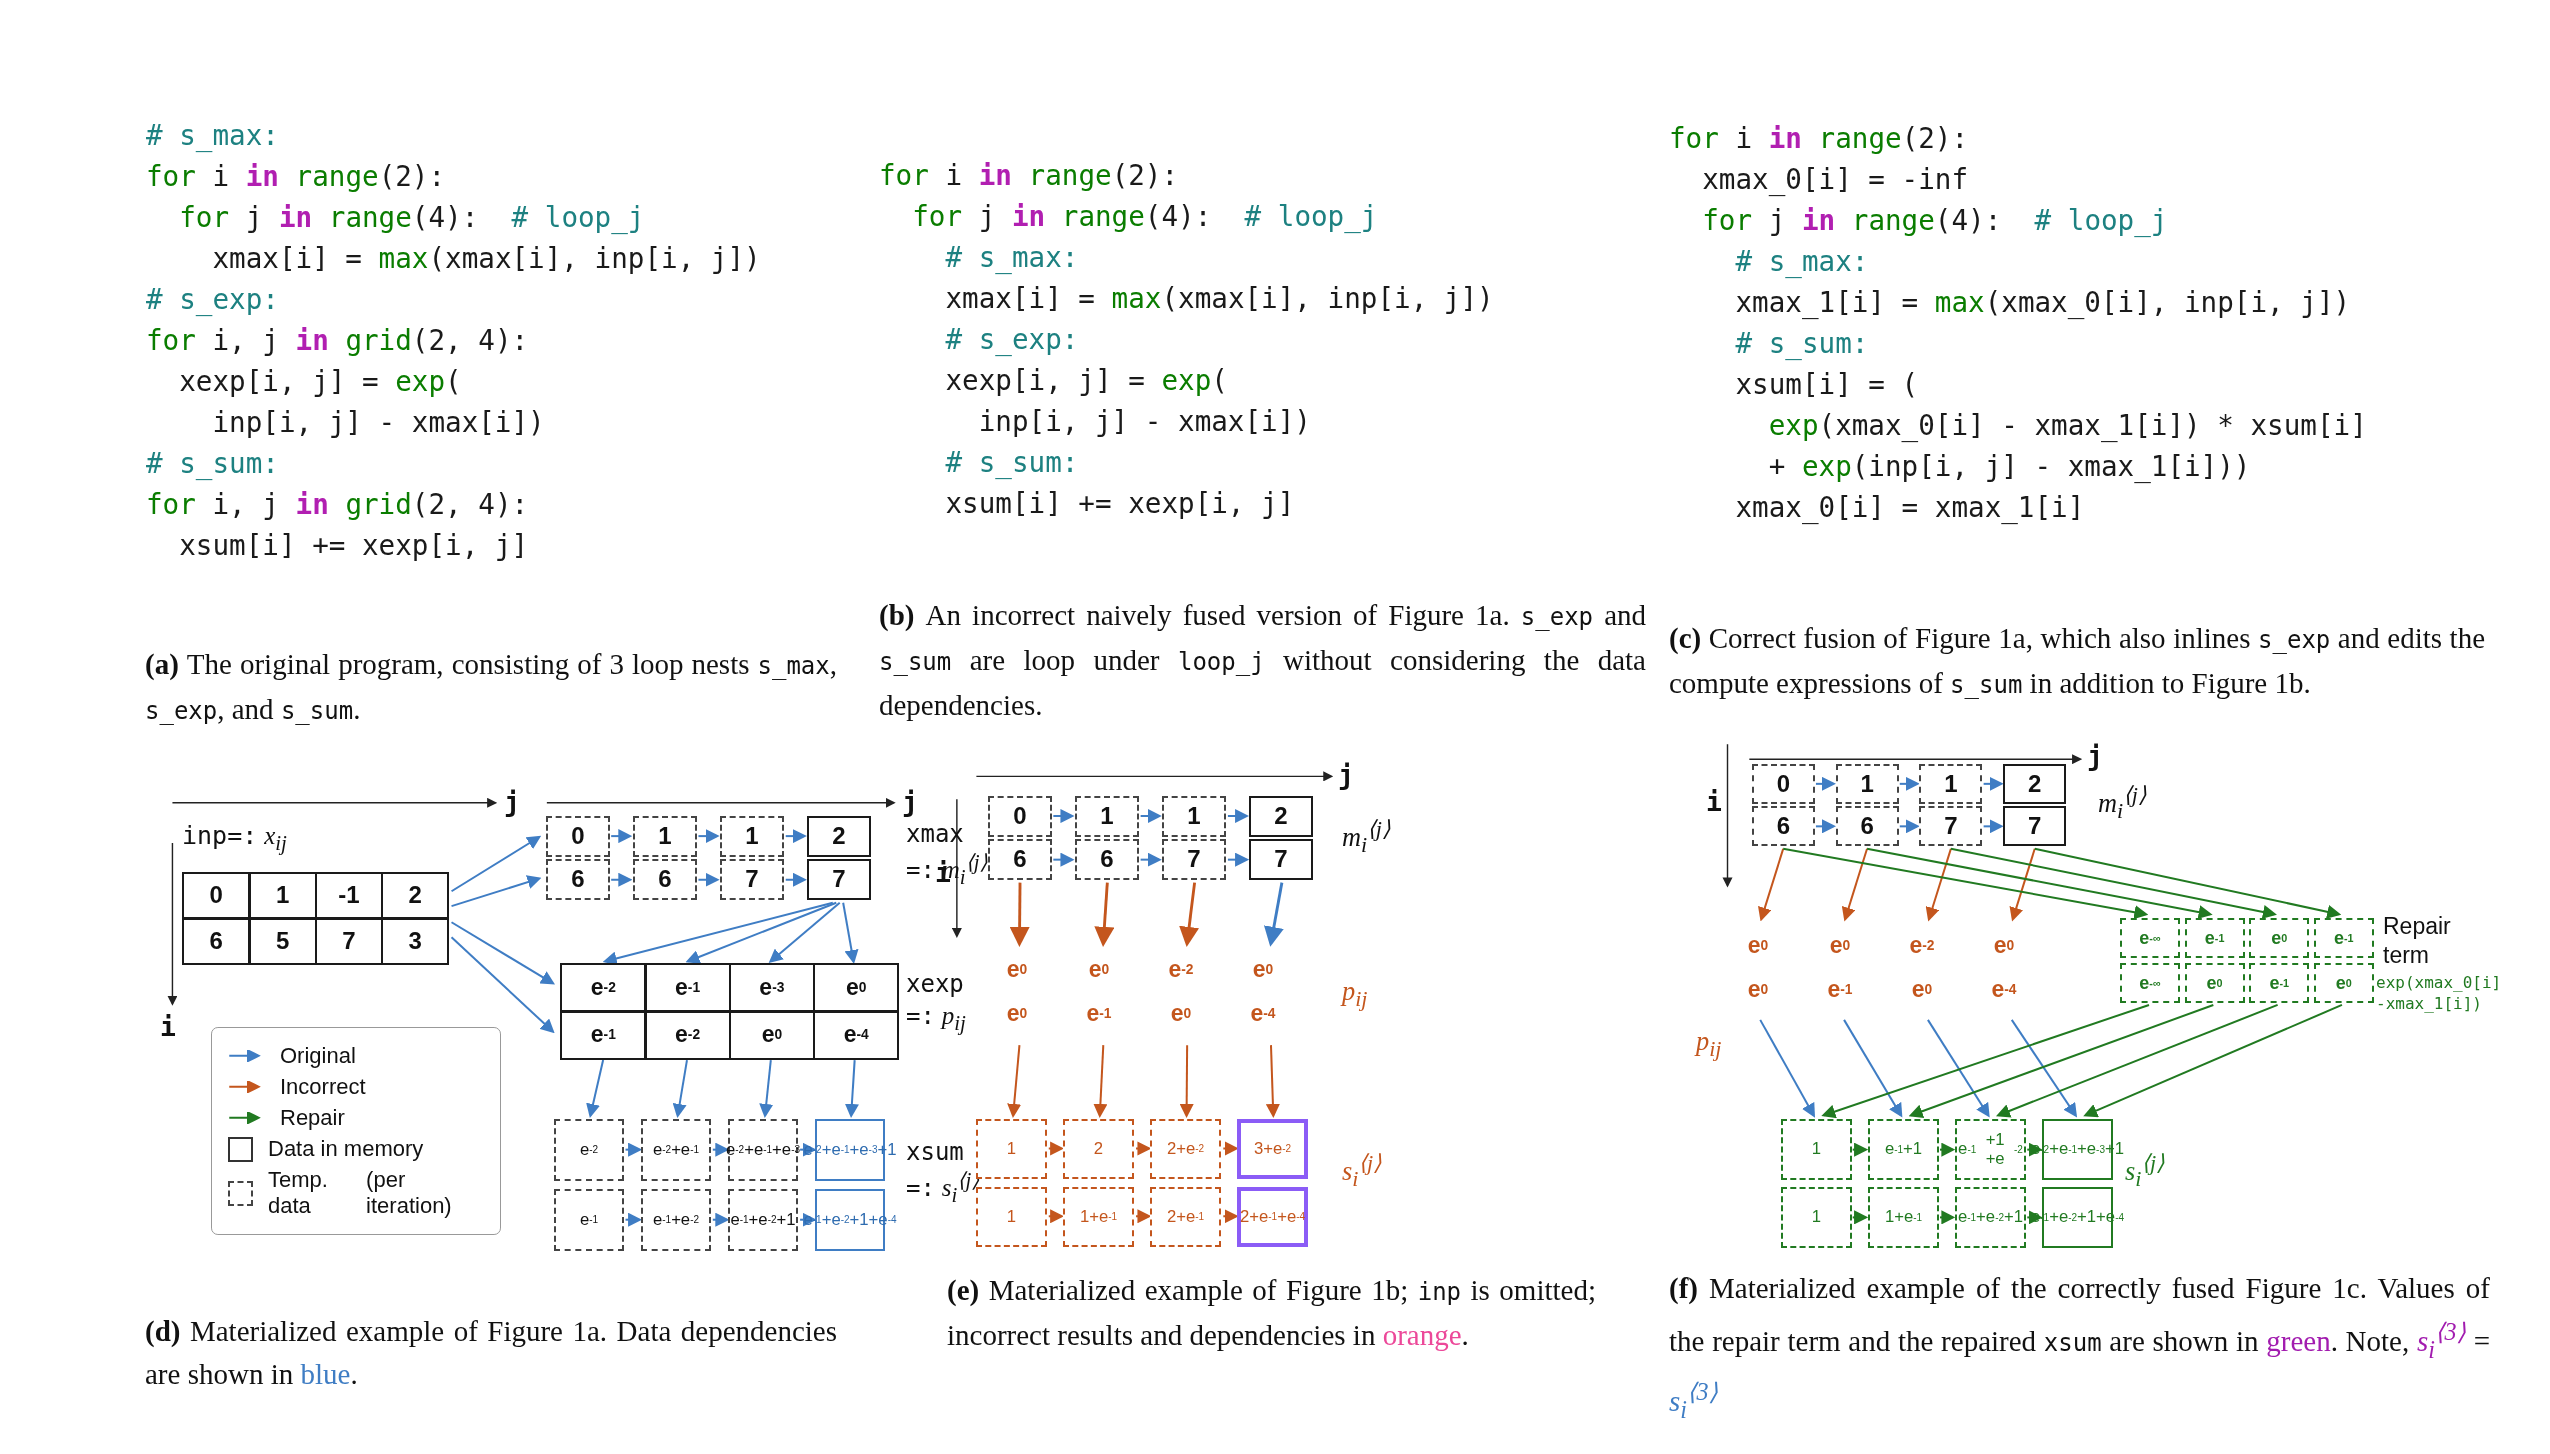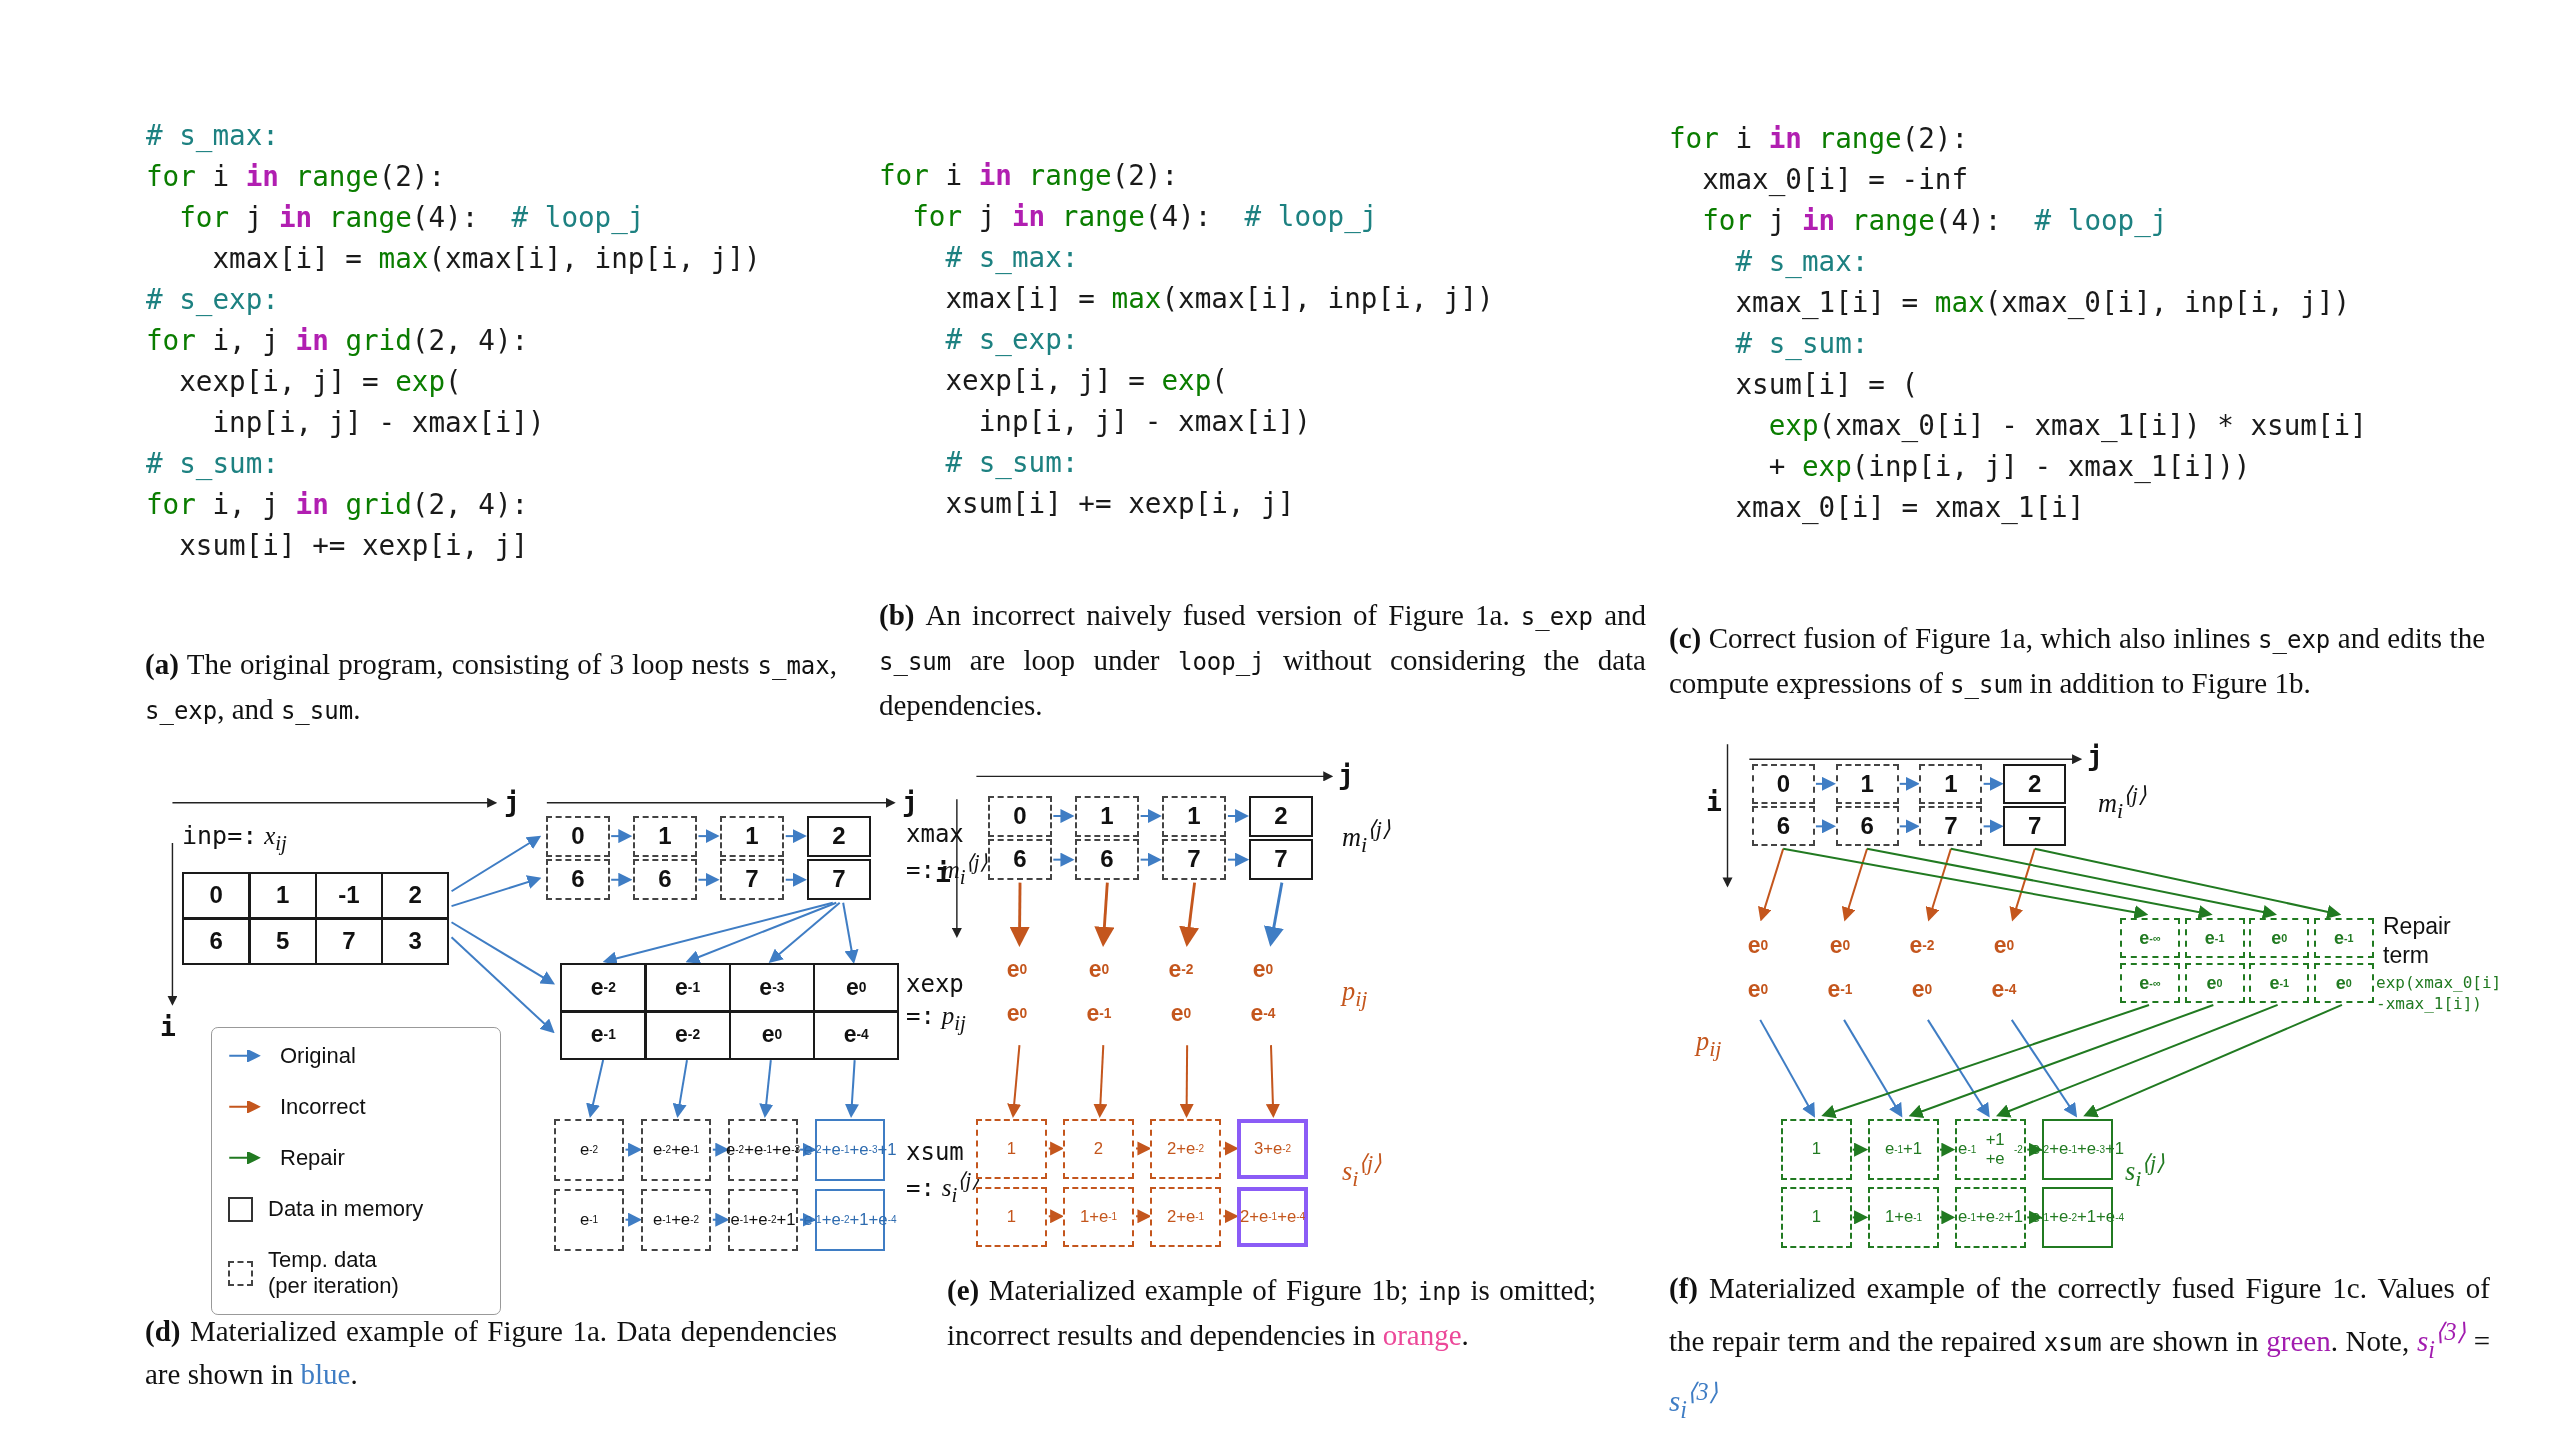--- a/index.html
+++ b/index.html
@@ -59,21 +59,21 @@
   .ml{margin-left:6.9px}
   .orange{color:#c4561d}
   .green{color:#217a21}
   .center{}
   
   .legend{position:absolute;z-index:2;border:1.4px solid #999;border-radius:6.9px;
           display:flex;flex-direction:column;justify-content:space-between;
           padding:15px 16px;box-sizing:border-box;background:#fff}
   .leg-row{display:flex;align-items:center;gap:15px}
   .leg-txt{font-family:"Liberation Sans",sans-serif;font-size:22px;color:#111}
-  .leg-col{display:flex;flex-direction:column;line-height:1.18}
+  .leg-col{display:flex;flex-direction:row;line-height:1.18}
   .leg-box{width:25px;height:25px;box-sizing:border-box;flex:none}
   .solid-box{border:2px solid #333}
   .dash-box{border:2px dashed #444}
 </style>
 </head>
 <body>
 
 <svg id="arrows" width="2550" height="1454" viewBox="0 0 4440 2532">
   <defs>
     <marker id="mbk" viewBox="0 0 10 10" refX="8" refY="5" markerWidth="7" markerHeight="7" orient="auto-start-reverse">
@@ -276,21 +276,21 @@
     <div class="cell">e<sup>-1</sup></div>
     <div class="cell">e<sup>-1</sup>+e<sup>-2</sup></div>
     <div class="cell">e<sup>-1</sup>+e<sup>-2</sup> +1</div>
     <div class="cell">e<sup>-1</sup>+e<sup>-2</sup> +1+e<sup>-4</sup></div>
   </div>
 <div class="lab" style="left:906px;top:1136px">
   <div class="mono c42">xsum</div>
   <div><span class="mono c42">=:</span><span class="math c44 ml">s<sub>i</sub><sup>⟨j⟩</sup></span></div>
 </div>
 
-<div class="legend" style="left:211px;top:1027px;width:290px;height:288px">
+<div class="legend" style="left:211px;top:1027px;width:290px;height:208px">
   <div class="leg-row">
     <svg width="37" height="11.5" viewBox="0 0 64 20">
         <line class="lb" x1="2" y1="10" x2="52" y2="10" marker-end="url(#mb)"></line>
       </svg>
     <span class="leg-txt">Original</span>
   </div>
   <div class="leg-row">
     <svg width="37" height="11.5" viewBox="0 0 64 20">
         <line class="lo" x1="2" y1="10" x2="52" y2="10" marker-end="url(#mo)"></line>
       </svg>

